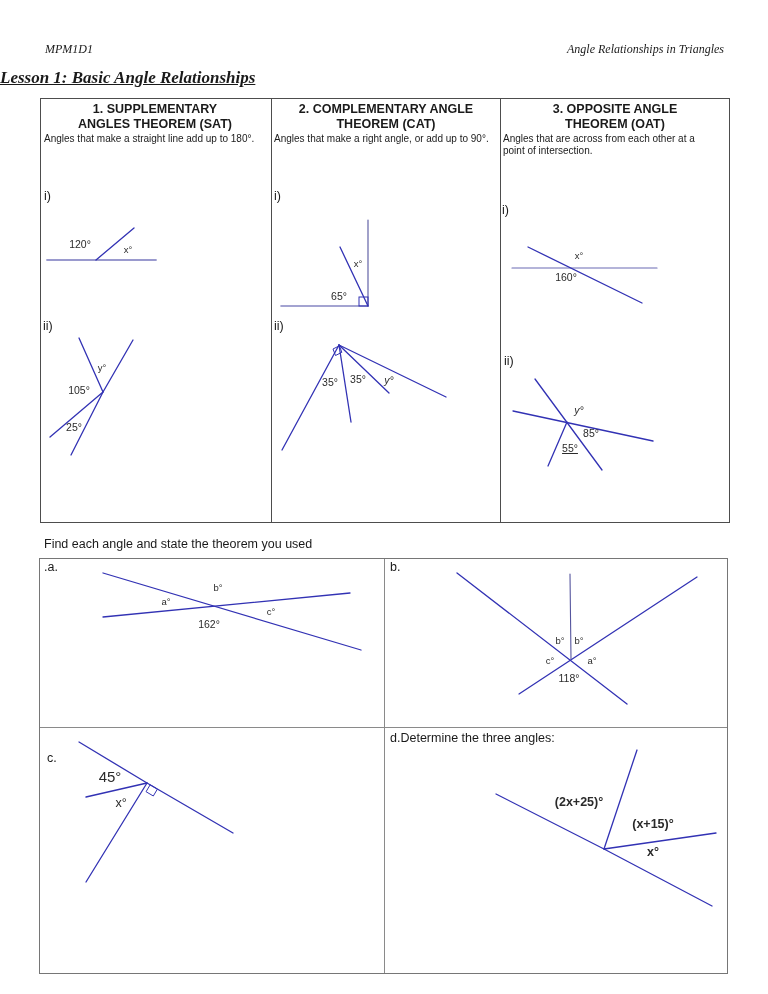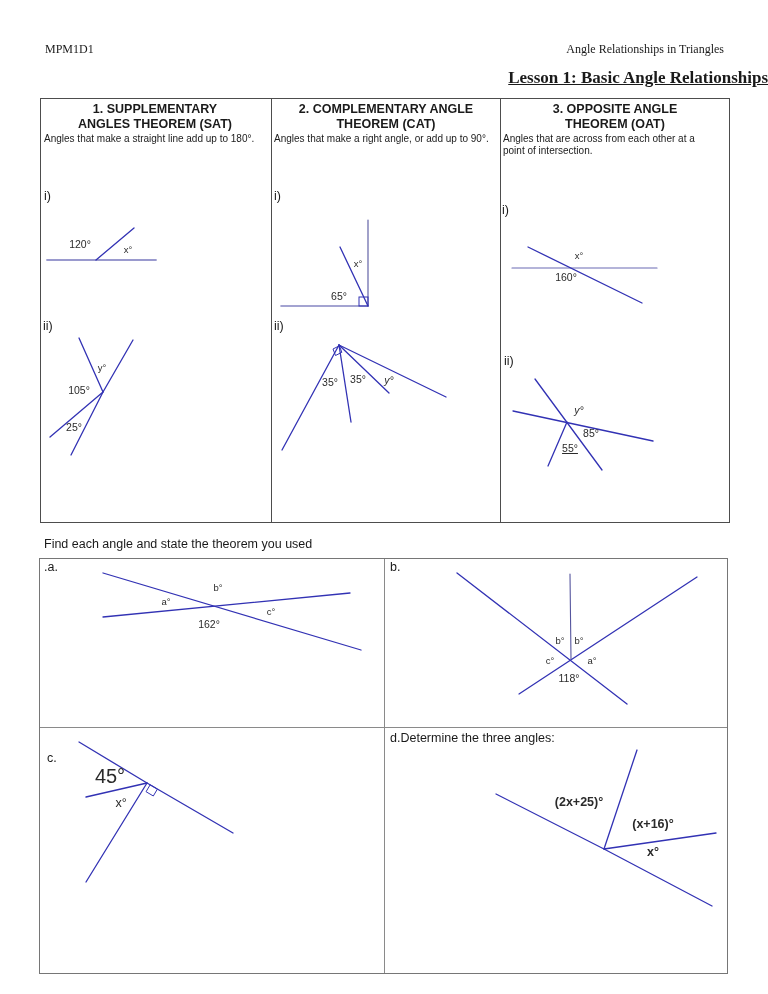--- a/index.html
+++ b/index.html
@@ -1,33 +1,33 @@
 <!DOCTYPE html>
 <html><head>
 <meta charset="utf-8">
 <style>
   html,body{margin:0;padding:0;background:#ffffff;}
   .page{position:relative;width:768px;height:994px;background:#fff;overflow:hidden;
         font-family:"Liberation Sans",sans-serif;color:#1a1a1a;}
-  .serif{font-family:"Liberation Serif",serif;}
+  .serif{font-family:"Liberation Serif",serif;font-style:italic;}
   .abs{position:absolute;}
   .hdr{font-size:12px;}
-  .doc-title{font-size:17px;font-weight:bold;text-decoration:underline;text-align:right;}
+  .doc-title{font-size:17px;font-weight:bold;text-decoration:underline;text-align:left;}
   .box{position:absolute;border:1px solid #4d4d4d;box-sizing:border-box;}
   .box2{position:absolute;border:1px solid #767676;box-sizing:border-box;}
   .vdiv{position:absolute;top:0;bottom:0;width:1px;background:#4d4d4d;}
   .vdiv2{position:absolute;top:0;bottom:0;width:1px;background:#8a8a8a;}
   .hdiv2{position:absolute;left:0;right:0;height:1px;background:#8a8a8a;}
   .thead{font-size:12.5px;font-weight:bold;text-align:center;line-height:1.2;}
   .tdesc{font-size:10px;line-height:1.22;}
   .mk{position:absolute;font-size:12.5px;}
   .lbl{position:absolute;font-size:10.5px;color:#2b2b2b;white-space:nowrap;
        transform:translate(-50%,-50%);}
   .lbl.sm{font-size:9.5px;}
-  .lbl.big{font-size:20px;}
+  .lbl.big{font-size:15px;}
   .lbl.med{font-size:12.5px;}
   .lbl.b{font-weight:bold;}
   .lbl.i{font-style:italic;}
   svg.lines{position:absolute;left:0;top:0;pointer-events:none;}
 </style>
 </head>
 <body>
 
 <div class="page">
 
@@ -168,16 +168,16 @@
   <span class="lbl sm" style="left:560px;top:640px;">b°</span>
   <span class="lbl sm" style="left:579px;top:640px;">b°</span>
   <span class="lbl sm" style="left:550px;top:660px;">c°</span>
   <span class="lbl sm" style="left:592px;top:660px;">a°</span>
   <span class="lbl" style="left:569px;top:678px;">118°</span>
 
   <span class="lbl big" style="left:110px;top:776px;">45°</span>
   <span class="lbl med" style="left:121px;top:803px;">x°</span>
 
   <span class="lbl med b" style="left:579px;top:802px;">(2x+25)°</span>
-  <span class="lbl med b" style="left:653px;top:824px;">(x+16)°</span>
+  <span class="lbl med b" style="left:653px;top:824px;">(x+15)°</span>
   <span class="lbl med b" style="left:653px;top:852px;">x°</span>
 
 </div>
 
 </body></html>

